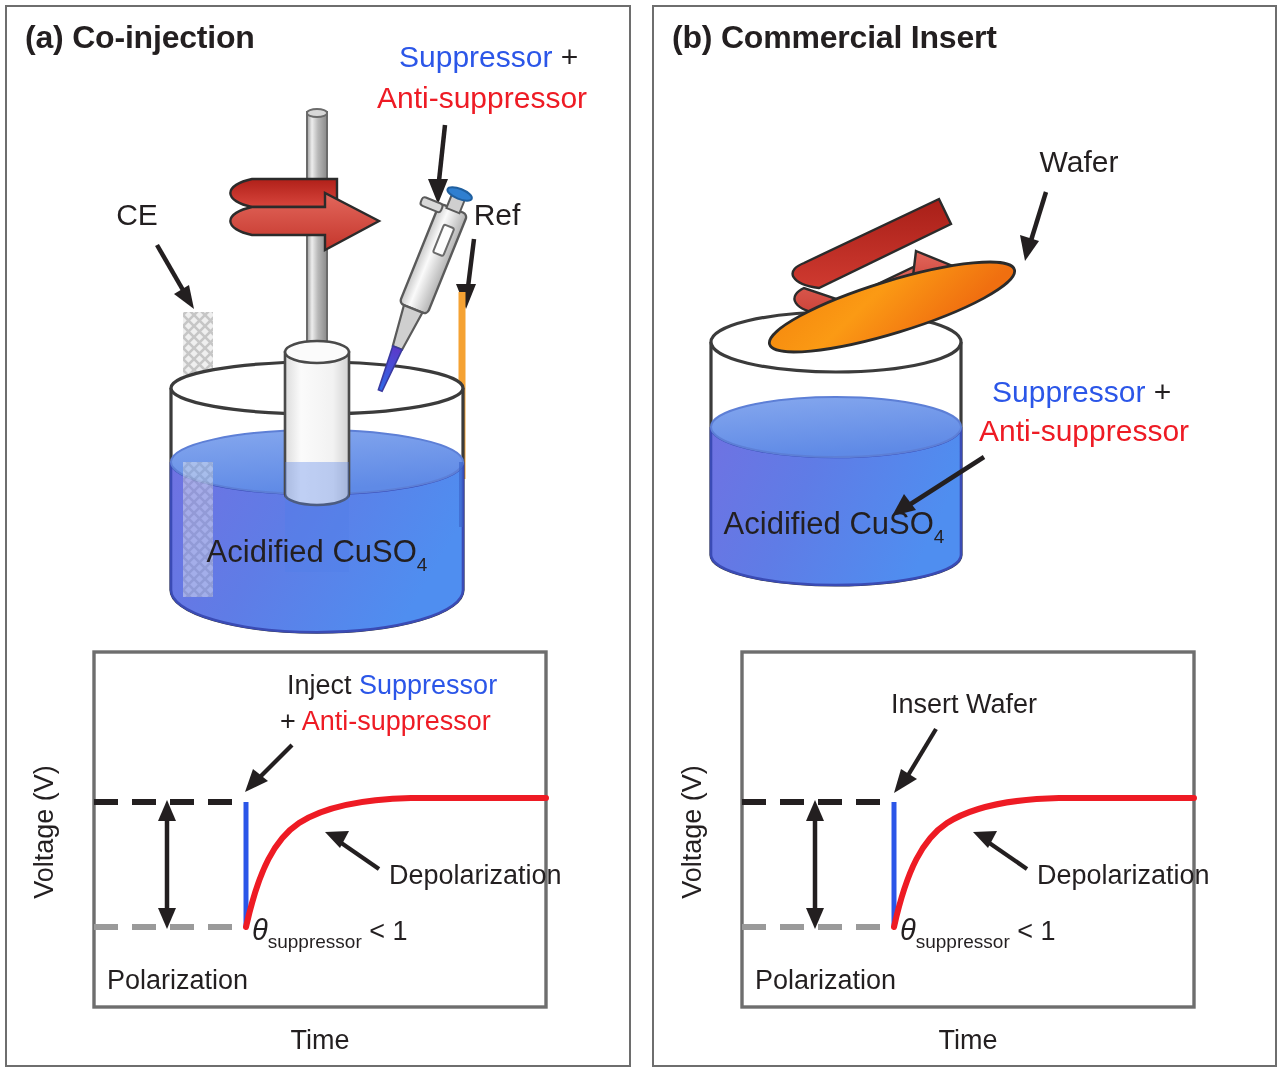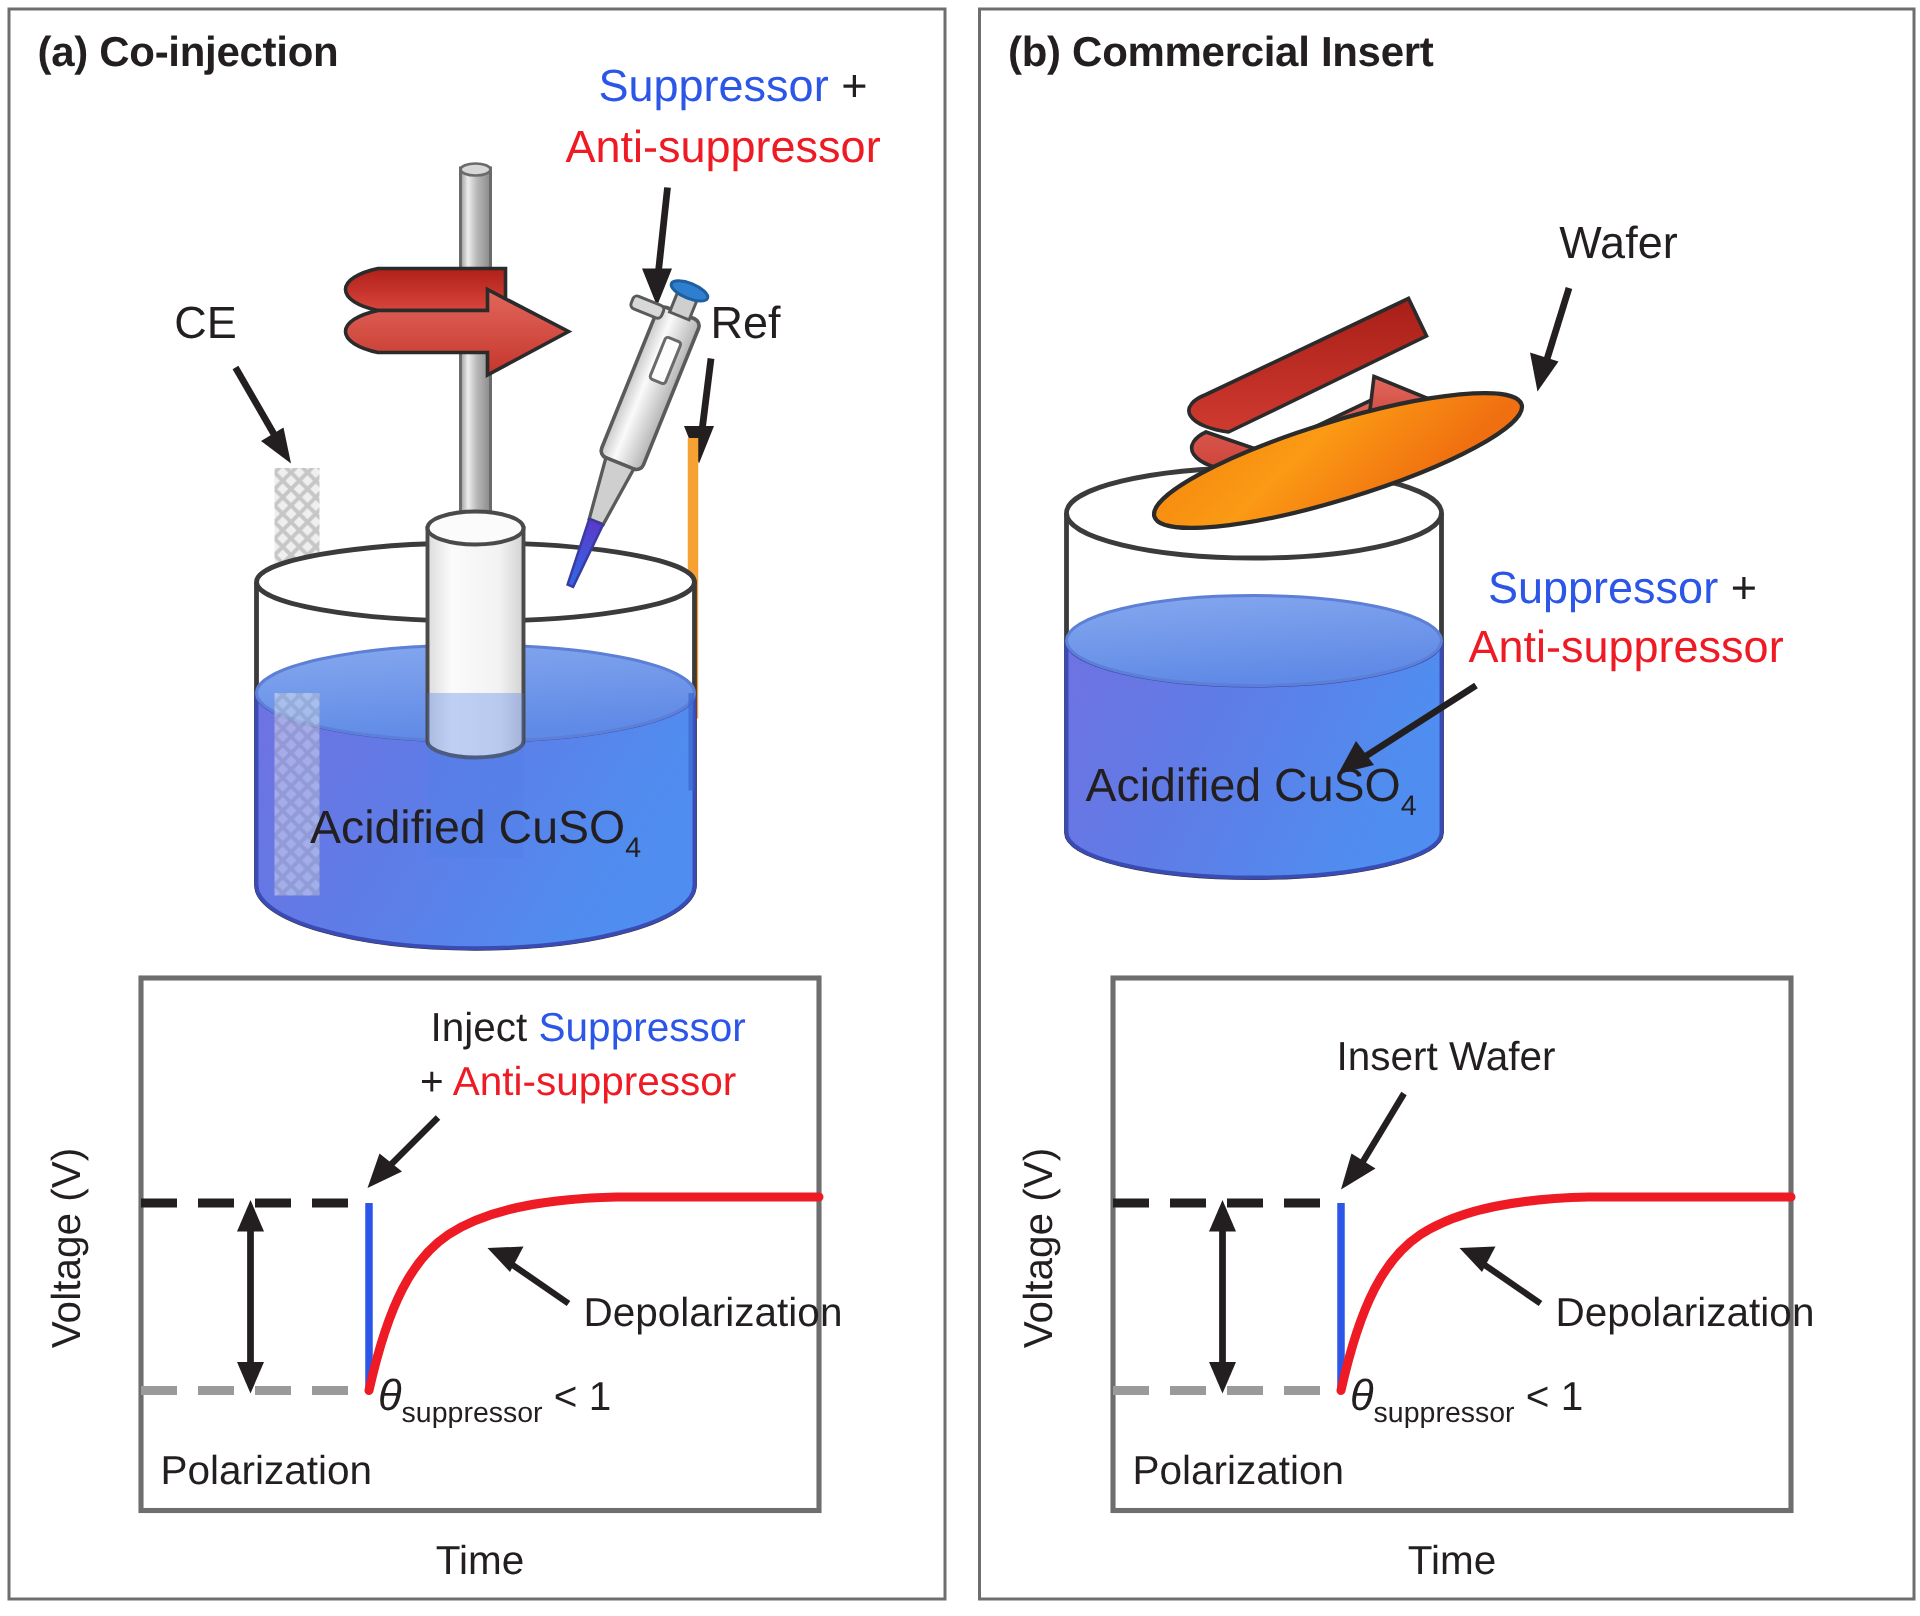--- a/index.html
+++ b/index.html
@@ -1,21 +1,21 @@
 <!DOCTYPE html>
 <html><head>
 <meta charset="utf-8">
 <style>
   html,body{margin:0;padding:0;background:#ffffff;}
   body{width:1280px;height:1077px;font-family:"Liberation Sans",sans-serif;overflow:hidden;}
   .figure{position:relative;width:1280px;height:1077px;background:#fff;}
   .panel{position:absolute;top:5px;height:1062px;border:2px solid #6e6e6e;background:#fff;box-sizing:border-box;}
   #panel-a{left:5px;width:626px;}
   #panel-b{left:652px;width:625px;}
-  .panel-title{position:absolute;top:12px;left:18px;font-size:28px;font-weight:bold;color:#231f20;letter-spacing:-0.2px;white-space:nowrap;}
+  .panel-title{position:absolute;top:12px;left:18px;font-size:32px;font-weight:bold;color:#231f20;letter-spacing:-0.2px;white-space:nowrap;}
   .svgwrap{position:absolute;top:0;left:0;width:100%;height:100%;text-align:center;}
   svg{display:block;}
   .tx{font-family:"Liberation Sans",sans-serif;fill:#231f20;}
   .tx-blue{fill:#2b56e8;}
   .tx-red{fill:#ee1b24;}
   .lbl{font-size:30px;}
   .lbl-sm{font-size:27px;}
   .axis-lbl{font-size:27px;fill:#231f20;}
   .theta{font-style:italic;font-size:29px;}
   .sub{font-size:19px;}

